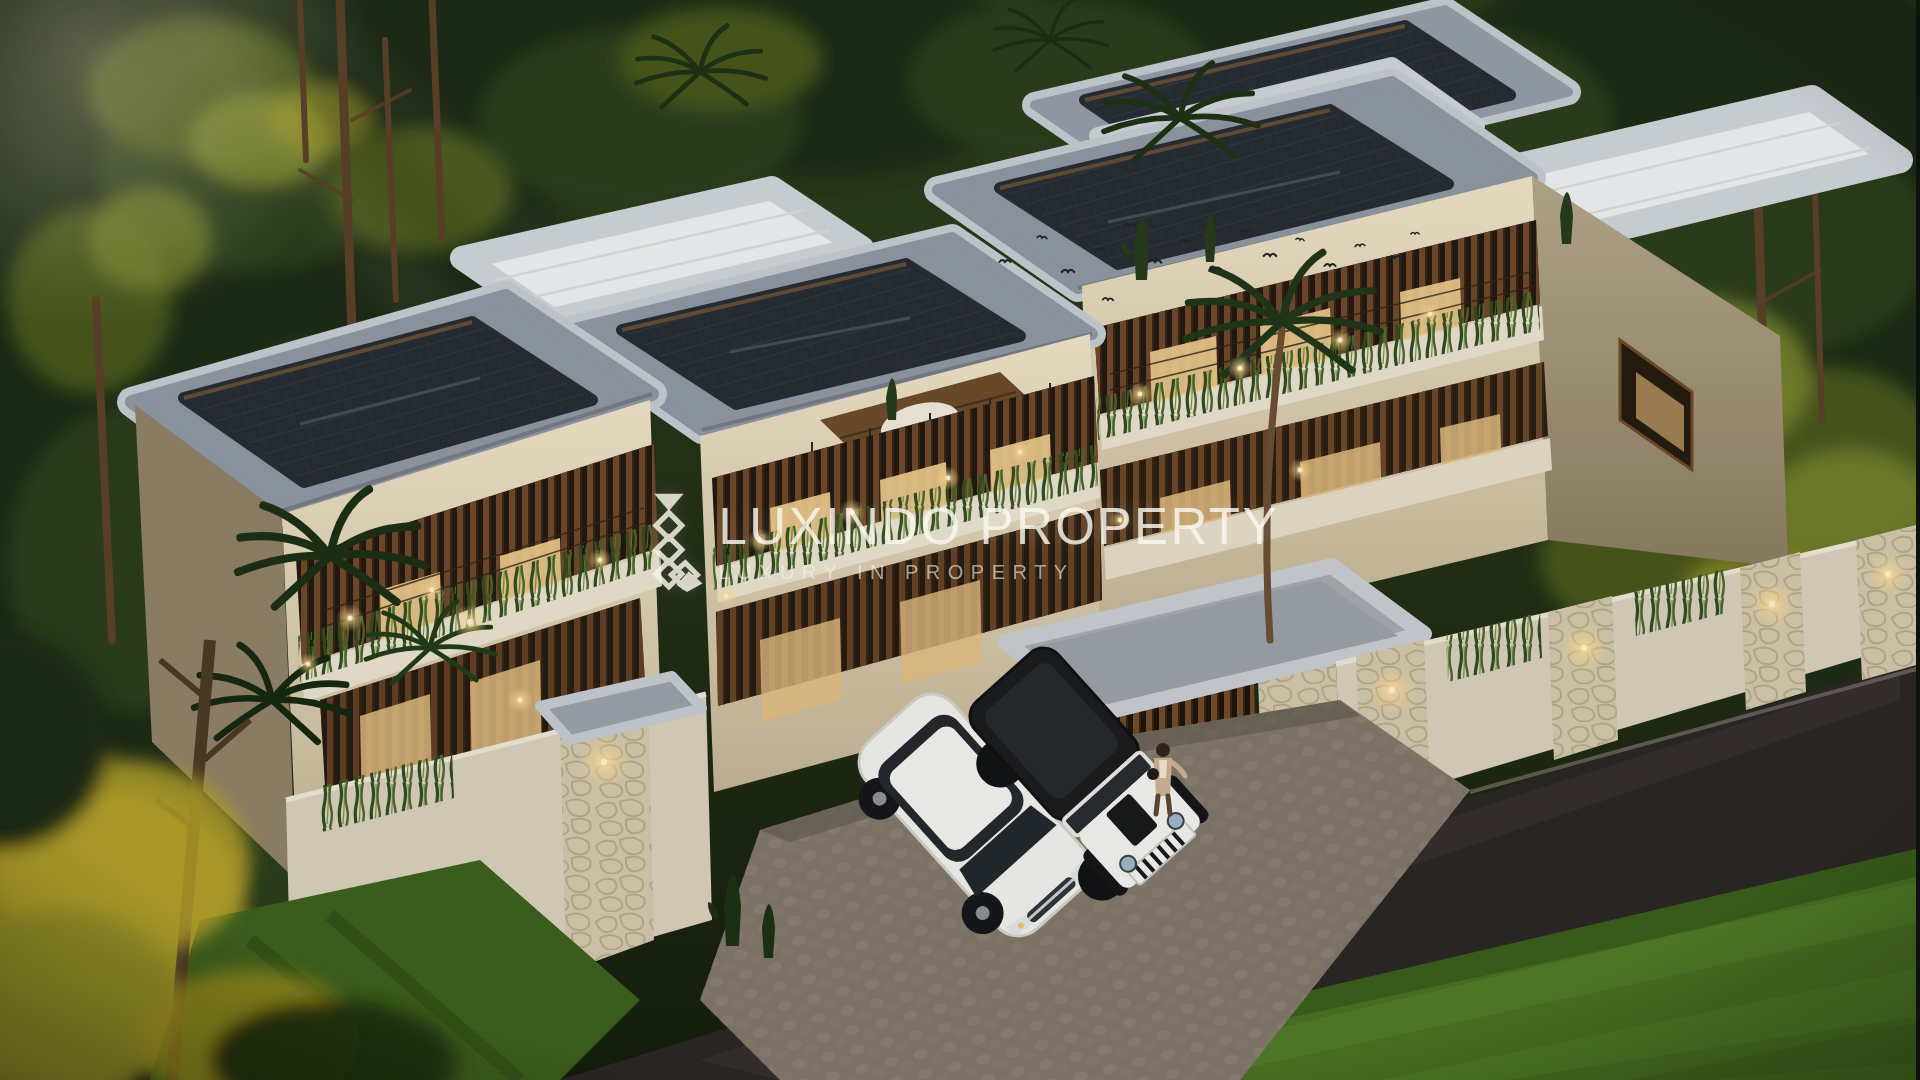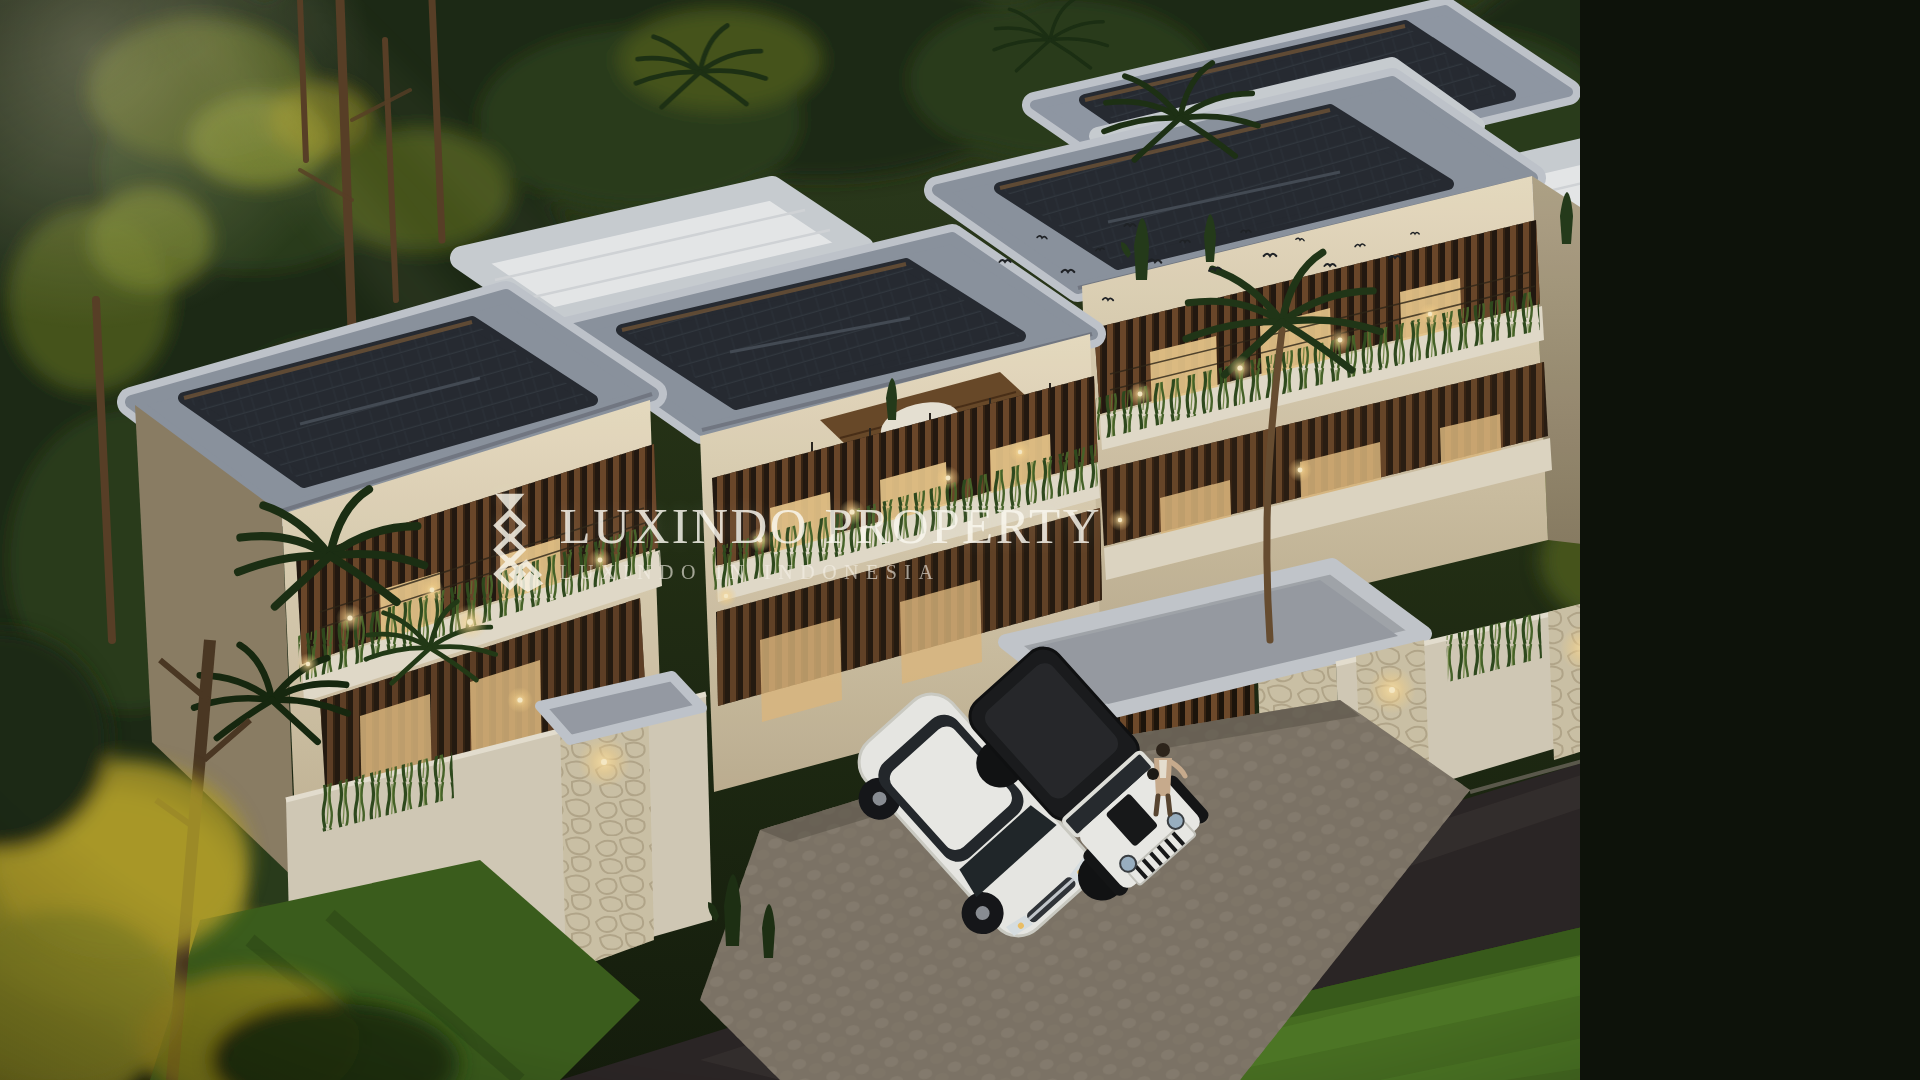--- a/index.html
+++ b/index.html
@@ -1,17 +1,17 @@
 <!DOCTYPE html>
 <html><head>
 <meta charset="utf-8">
 <style>
   html,body{margin:0;padding:0;background:#0d120a;}
-  .stage{position:relative;width:1580px;height:1080px;overflow:hidden;
-         font-family:Liberation Serif, serif;}
+  .stage{position:relative;width:1916px;height:1080px;overflow:hidden;
+         font-family:Liberation Sans, sans-serif;}
   .stage svg.scene{position:absolute;inset:0;display:block;}
   .watermark{position:absolute;top:492px;left:50%;transform:translateX(-50%);
              display:flex;align-items:center;gap:16px;pointer-events:none;}
   .wm-logo{height:100px;width:auto;opacity:.85;
            filter:drop-shadow(0 0 6px rgba(255,255,255,.15));}
   .wm-text{display:flex;flex-direction:column;align-items:flex-start;}
   .wm-brand{font-size:51px;line-height:1.0;letter-spacing:2.5px;font-weight:400;
             color:rgba(249,246,238,.83);white-space:nowrap;
             text-shadow:0 0 18px rgba(255,250,235,.18);}
   .wm-tagline{margin-top:9px;font-size:20px;letter-spacing:7.5px;font-weight:400;
@@ -513,16 +513,16 @@
         <polygon points="37,24 52,39 37,54 22,39"></polygon>
         <polygon points="37,52 52,67 37,82 22,67"></polygon>
         <polygon points="37,80 52,95 37,110 22,95"></polygon>
       </g>
       <polygon points="40,96 56,82 70,96 54,110" fill="none" stroke="#f7f3e8" stroke-width="6"></polygon>
       <polygon points="60,92 76,106 58,116 46,108"></polygon>
     </g>
   </svg>
   <div class="wm-text">
     <div class="wm-brand">LUXINDO PROPERTY</div>
-    <div class="wm-tagline">LUXINDO IN INDONESIA</div>
+    <div class="wm-tagline">LUXURY IN PROPERTY</div>
   </div>
 </div>
 </div>
 
 </body></html>

